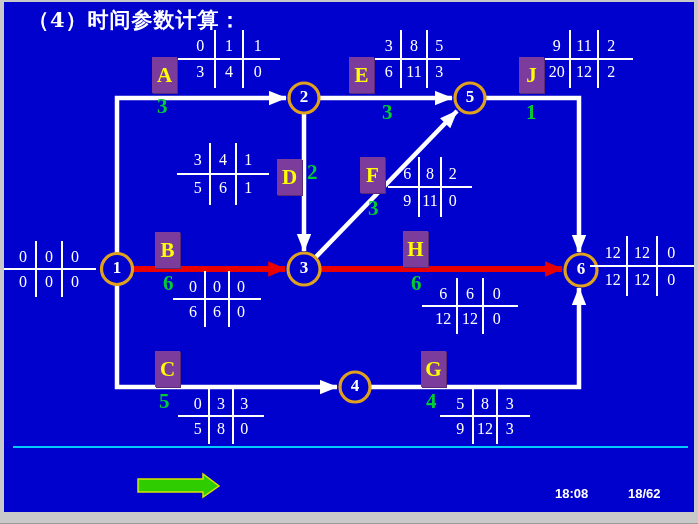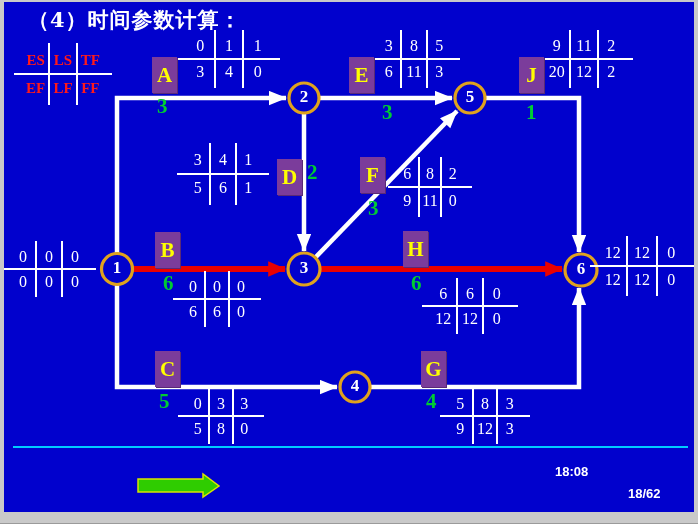--- a/index.html
+++ b/index.html
@@ -65,31 +65,20 @@
     <circle cx="117" cy="269" r="15.5" fill="#0101CD" stroke="#E0A21E" stroke-width="3.2"></circle>
     <circle cx="304" cy="98" r="15" fill="#0101CD" stroke="#E0A21E" stroke-width="3.2"></circle>
     <circle cx="304" cy="269" r="16" fill="#0101CD" stroke="#E0A21E" stroke-width="3.2"></circle>
     <circle cx="355" cy="387" r="15" fill="#0101CD" stroke="#E0A21E" stroke-width="3.2"></circle>
     <circle cx="470" cy="98" r="15" fill="#0101CD" stroke="#E0A21E" stroke-width="3.2"></circle>
     <circle cx="581" cy="270" r="16" fill="#0101CD" stroke="#E0A21E" stroke-width="3.2"></circle>
   </svg>
 
   <div class="abs title" style="left:28px;top:6px;z-index:6">（4）时间参数计算：</div>
 
-  <div class="ptable legend" style="left:22px;top:46px;width:82px;height:56px">
-      <i class="hl"></i>
-      <i class="vl v1"></i>
-      <i class="vl v2"></i>
-      <span class="cell">ES</span>
-      <span class="cell">LS</span>
-      <span class="cell">TF</span>
-      <span class="cell">EF</span>
-      <span class="cell">LF</span>
-      <span class="cell">FF</span>
-    </div>
 
   <div class="ptable" style="left:186px;top:33px;width:86px;height:52px">
       <i class="hl"></i>
       <i class="vl v1"></i>
       <i class="vl v2"></i>
       <span class="cell">0</span>
       <span class="cell">1</span>
       <span class="cell">1</span>
       <span class="cell">3</span>
       <span class="cell">4</span>
@@ -230,20 +219,20 @@
   <div class="nnum" style="left:288px;top:87px">2</div>
   <div class="nnum" style="left:288px;top:258px">3</div>
   <div class="nnum" style="left:339px;top:376px">4</div>
   <div class="nnum" style="left:454px;top:87px">5</div>
   <div class="nnum" style="left:565px;top:259px">6</div>
 
   <div class="cyan-rule"></div>
   <svg class="net" width="698" height="524" style="z-index:6">
     <polygon points="138,479 203,479 203,474 219,486 203,497 203,492 138,492" fill="#2FCC00" stroke="#D8E400" stroke-width="1.5"></polygon>
   </svg>
-  <div class="stamp" style="left:555px;top:464px">18:08</div>
+  <div class="stamp" style="left:555px;top:486px">18:08</div>
   <div class="stamp" style="left:628px;top:486px">18/62</div>
 </div>
 
 <div class="frame f-top"></div>
 <div class="frame f-left"></div>
 <div class="frame f-right"></div>
 <div class="frame f-bottom"></div>
 
 </body></html>

